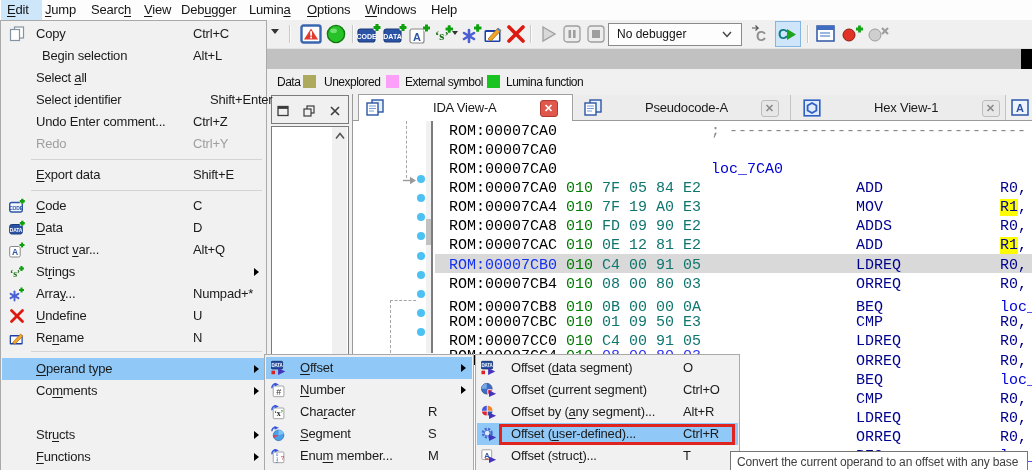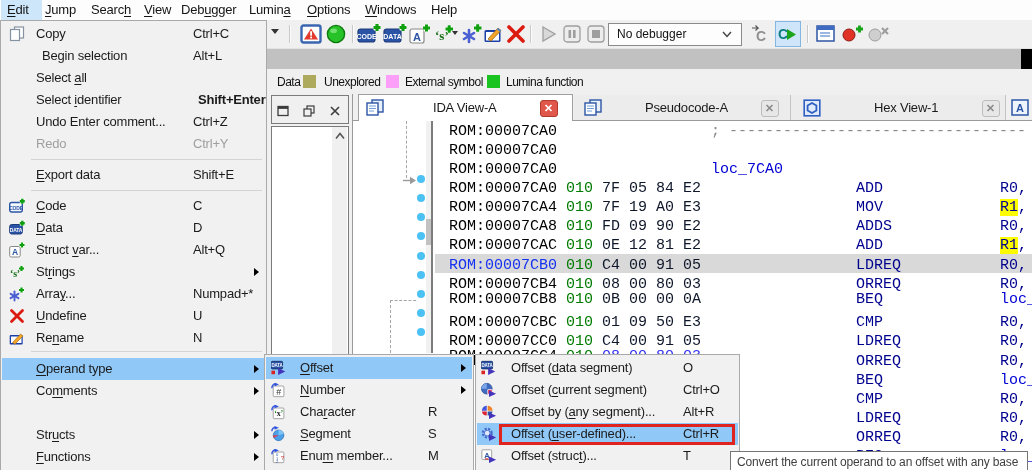--- a/index.html
+++ b/index.html
@@ -20,21 +20,21 @@
 .ltx{position:absolute;top:69px;height:25px;line-height:26px;font-size:12px;letter-spacing:-0.5px;color:#111;}
 
 .panel{border:1px solid #7b7b7b;background:#f0f0f0;}
 
 .tabtx{position:absolute;top:94px;height:26px;line-height:27px;font-size:13px;letter-spacing:-0.2px;color:#1a1a1a;}
 
 .row{position:absolute;left:0;width:1032px;height:19px;line-height:19px;font:15px/19px "Liberation Mono",monospace;white-space:pre;}
 .row span.ps{position:absolute;}
 .adr{color:#000;}
 .sp{color:#007b00;}
-.byt{color:#0f172a;}
+.byt{color:#0f766e;}
 .mne{color:#00008f;}
 .reg{color:#00008f;}
 .loc{color:#0000d6;}
 .cmt{color:#8a8a8a;}
 .hl{background:#fdfd00;}
 
 .menu{position:absolute;background:#f1f1f1;border:1px solid #a9a9a9;}
 .mi{position:absolute;left:1px;height:22px;line-height:22px;font-size:13px;letter-spacing:-0.2px;color:#1b1b1b;white-space:nowrap;}
 .mi .lbl{position:absolute;}
 .mi .sc{position:absolute;}
@@ -267,21 +267,21 @@
 <div class="ab" style="left:435px;top:254px;width:597px;height:19px;background:#d9d9d9;"></div>
 <div class="row" style="top:122px;"><span class="ps adr" style="left:449px;">ROM:00007CA0</span><span class="ps cmt" style="left:711px;">; ---------------------------------</span></div>
 <div class="row" style="top:141px;"><span class="ps adr" style="left:449px;">ROM:00007CA0</span></div>
 <div class="row" style="top:160px;"><span class="ps adr" style="left:449px;">ROM:00007CA0</span><span class="ps loc" style="left:711px;">loc_7CA0</span></div>
 <div class="row" style="top:179px;"><span class="ps adr" style="left:449px;">ROM:00007CA0 <span class="sp">010</span> <span class="byt">7F 05 84 E2</span></span><span class="ps mne" style="left:856px;">ADD</span><span class="ps reg" style="left:1000px;">R0,</span></div>
 <div class="row" style="top:198px;"><span class="ps adr" style="left:449px;">ROM:00007CA4 <span class="sp">010</span> <span class="byt">7F 19 A0 E3</span></span><span class="ps mne" style="left:856px;">MOV</span><span class="ps reg" style="left:1000px;"><span class="hl">R1</span>,</span></div>
 <div class="row" style="top:217px;"><span class="ps adr" style="left:449px;">ROM:00007CA8 <span class="sp">010</span> <span class="byt">FD 09 90 E2</span></span><span class="ps mne" style="left:856px;">ADDS</span><span class="ps reg" style="left:1000px;">R0,</span></div>
 <div class="row" style="top:236px;"><span class="ps adr" style="left:449px;">ROM:00007CAC <span class="sp">010</span> <span class="byt">0E 12 81 E2</span></span><span class="ps mne" style="left:856px;">ADD</span><span class="ps reg" style="left:1000px;"><span class="hl">R1</span>,</span></div>
 <div class="row" style="top:256px;"><span class="ps" style="left:449px;color:#1430f0;">ROM:00007CB0 <span class="sp">010</span> <span class="byt">C4 00 91 05</span></span><span class="ps mne" style="left:856px;">LDREQ</span><span class="ps reg" style="left:1000px;">R0,</span></div>
 <div class="row" style="top:275px;"><span class="ps adr" style="left:449px;">ROM:00007CB4 <span class="sp">010</span> <span class="byt">08 00 80 03</span></span><span class="ps mne" style="left:856px;">ORREQ</span><span class="ps reg" style="left:1000px;">R0,</span></div>
-<div class="row" style="top:290px;"><span class="ps adr" style="left:449px;">ROM:00007CB8 <span class="sp">010</span> <span class="byt">0B 00 00 0A</span></span><span class="ps mne" style="left:856px;">BEQ</span><span class="ps loc" style="left:1000px;">loc_7</span></div>
+<div class="row" style="top:298px;"><span class="ps adr" style="left:449px;">ROM:00007CB8 <span class="sp">010</span> <span class="byt">0B 00 00 0A</span></span><span class="ps mne" style="left:856px;">BEQ</span><span class="ps loc" style="left:1000px;">loc_7</span></div>
 <div class="row" style="top:313px;"><span class="ps adr" style="left:449px;">ROM:00007CBC <span class="sp">010</span> <span class="byt">01 09 50 E3</span></span><span class="ps mne" style="left:856px;">CMP</span><span class="ps reg" style="left:1000px;">R0,</span></div>
 <div class="row" style="top:332px;"><span class="ps adr" style="left:449px;">ROM:00007CC0 <span class="sp">010</span> <span class="byt">C4 00 91 05</span></span><span class="ps mne" style="left:856px;">LDREQ</span><span class="ps reg" style="left:1000px;">R0,</span></div>
 <div class="row" style="top:352px;"><span class="ps adr" style="left:449px;">ROM:00007CC4 <span class="sp">010</span> <span class="byt">08 00 80 03</span></span><span class="ps mne" style="left:856px;">ORREQ</span><span class="ps reg" style="left:1000px;">R0,</span></div>
 <div class="row" style="top:371px;"><span class="ps mne" style="left:856px;">BEQ</span><span class="ps loc" style="left:1000px;">loc_7</span></div>
 <div class="row" style="top:390px;"><span class="ps mne" style="left:856px;">CMP</span><span class="ps reg" style="left:1000px;">R0,</span></div>
 <div class="row" style="top:409px;"><span class="ps mne" style="left:856px;">LDREQ</span><span class="ps reg" style="left:1000px;">R0,</span></div>
 <div class="row" style="top:428px;"><span class="ps mne" style="left:856px;">ORREQ</span><span class="ps reg" style="left:1000px;">R0,</span></div>
 <div class="row" style="top:447px;"><span class="ps mne" style="left:856px;">BEQ</span><span class="ps loc" style="left:1000px;">loc_7</span></div>
 
 <div class="menu" style="left:0;top:20px;width:265px;height:450px;border-bottom:none;">
@@ -295,21 +295,21 @@
       </div>
 <div class="mi" style="top:24px;width:263px;">
         <span class="lbl" style="left:40px;">Begin selection</span>
         <span class="sc" style="left:191px;">Alt+L</span>
       </div>
 <div class="mi" style="top:46px;width:263px;">
         <span class="lbl" style="left:34px;">Select <u>a</u>ll</span>
       </div>
 <div class="mi" style="top:68px;width:263px;">
         <span class="lbl" style="left:34px;">Select <u>i</u>dentifier</span>
-        <span class="sc" style="left:196px;font-weight:bold;">Shift+Enter</span>
+        <span class="sc" style="left:208px;">Shift+Enter</span>
       </div>
 <div class="mi" style="top:90px;width:263px;">
         <span class="lbl" style="left:34px;">Undo Enter comment...</span>
         <span class="sc" style="left:191px;">Ctrl+Z</span>
       </div>
 <div class="mi dis" style="top:112px;width:273px;">
         <span class="lbl" style="left:34px;">Redo</span>
         <span class="sc" style="left:191px;">Ctrl+Y</span>
       </div>
 <div class="msep" style="left:30px;top:138px;width:231px;"></div>

